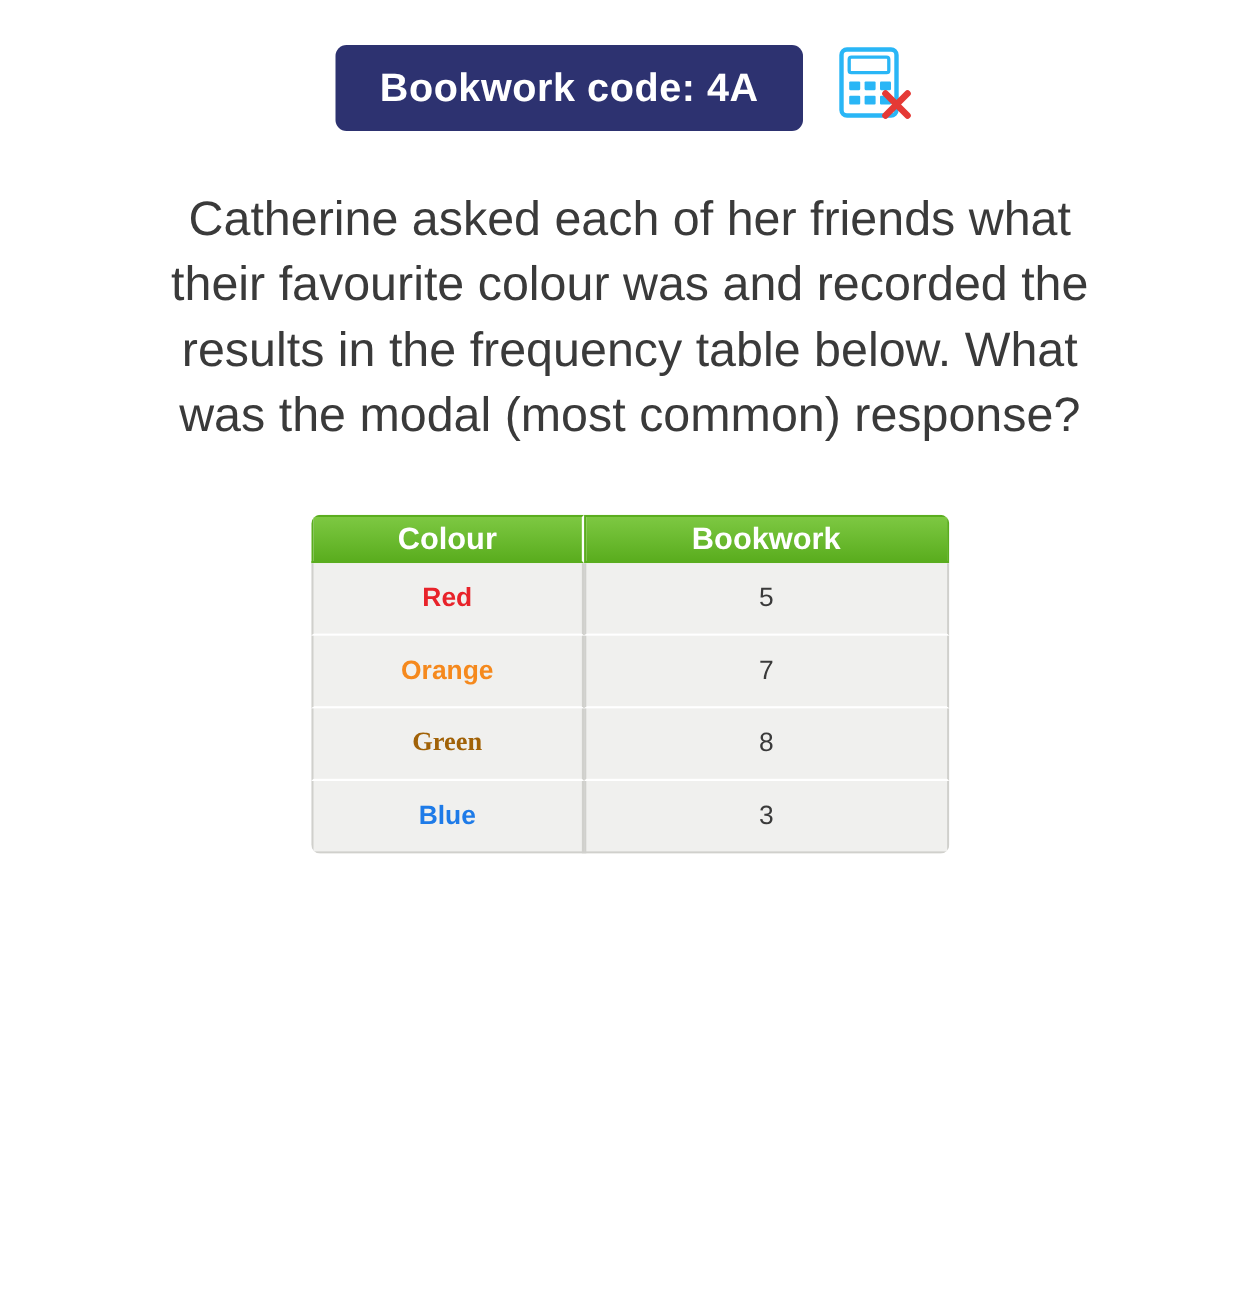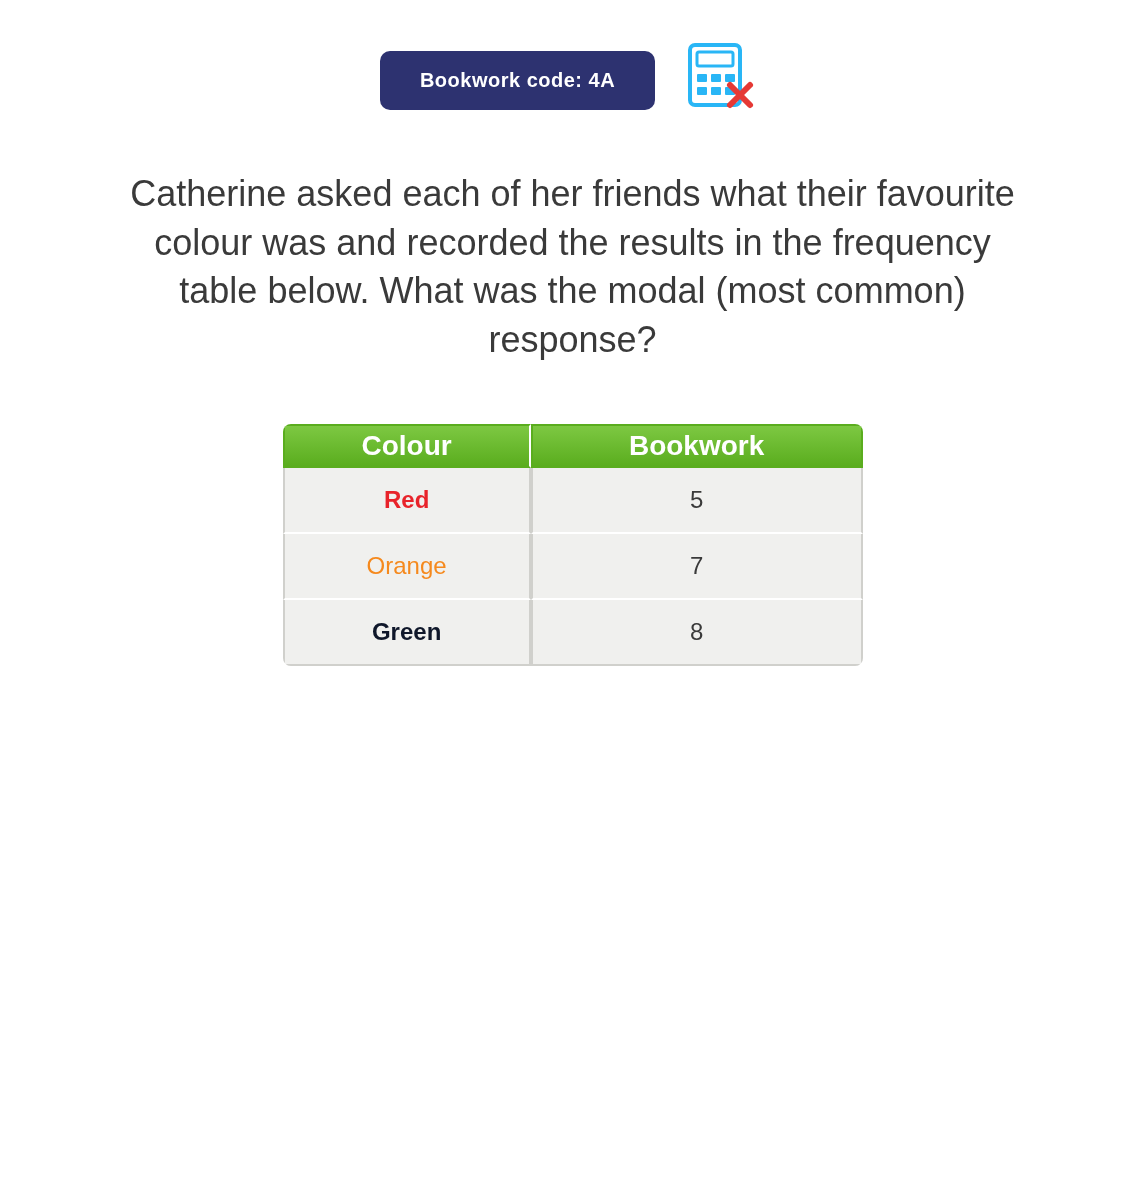--- a/index.html
+++ b/index.html
@@ -24,41 +24,41 @@
       display: flex;
       align-items: center;
       justify-content: center;
       gap: 30px;
       margin-bottom: 50px;
     }
 
     .bookwork-badge {
       background-color: #2d3270;
       color: #ffffff;
-      font-size: 20px;
+      font-size: 36px;
       font-weight: 600;
       padding: 18px 40px;
       border-radius: 10px;
       letter-spacing: 0.5px;
     }
 
     .calc-icon {
       position: relative;
       width: 80px;
       height: 80px;
     }
 
     .calc-icon svg {
       width: 70px;
       height: 70px;
     }
 
     .question-text {
       color: #3a3a3a;
-      font-size: 36px;
+      font-size: 44px;
       font-weight: 400;
       text-align: center;
       line-height: 1.35;
       max-width: 900px;
       margin-bottom: 60px;
     }
 
     .table-container {
       width: 580px;
     }
@@ -105,21 +105,21 @@
       font-weight: 400;
     }
 
     tbody tr:last-child td {
       border-bottom: 2px solid #d0d0cc;
     }
 
     .color-red { color: #e8232a; }
     .color-orange { color: #f5891d; }
     .color-purple { color: #8b2fc9; }
-    .color-green { color: #0f172a; }
+    .color-green { color: #a16207; font-family: Liberation Serif, serif; }
     .color-blue { color: #1e7be8; }
   </style>
 </head>
 <body>
 
 <div class="header-area">
   <div class="bookwork-badge">Bookwork code: 4A</div>
   <div class="calc-icon">
     <svg viewBox="0 0 70 70" xmlns="http://www.w3.org/2000/svg">
 
@@ -149,22 +149,26 @@
         <th>Colour</th>
         <th>Bookwork</th>
       </tr>
     </thead>
     <tbody id="table-body">
     <tr>
           <td class="color-red" style="font-weight: 700;">Red</td>
           <td class="freq">5</td>
         </tr>
         <tr>
-          <td class="color-orange" style="font-weight: 400;">Orange</td>
+          <td class="color-orange" style="font-weight: 700;">Orange</td>
           <td class="freq">7</td>
         </tr>
         <tr>
           <td class="color-green" style="font-weight: 700;">Green</td>
           <td class="freq">8</td>
         </tr>
+        <tr>
+          <td class="color-blue" style="font-weight: 700;">Blue</td>
+          <td class="freq">3</td>
+        </tr>
       </tbody>
   </table>
 </div>
 
 </body></html>

